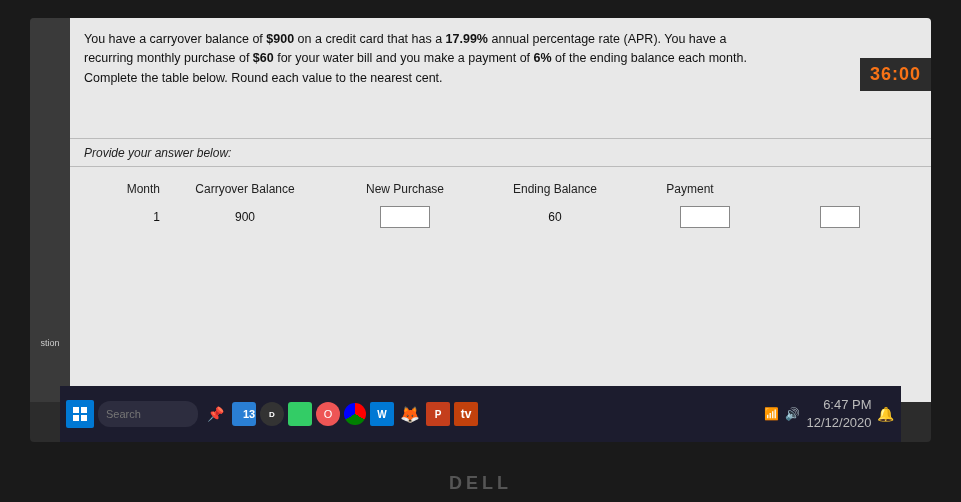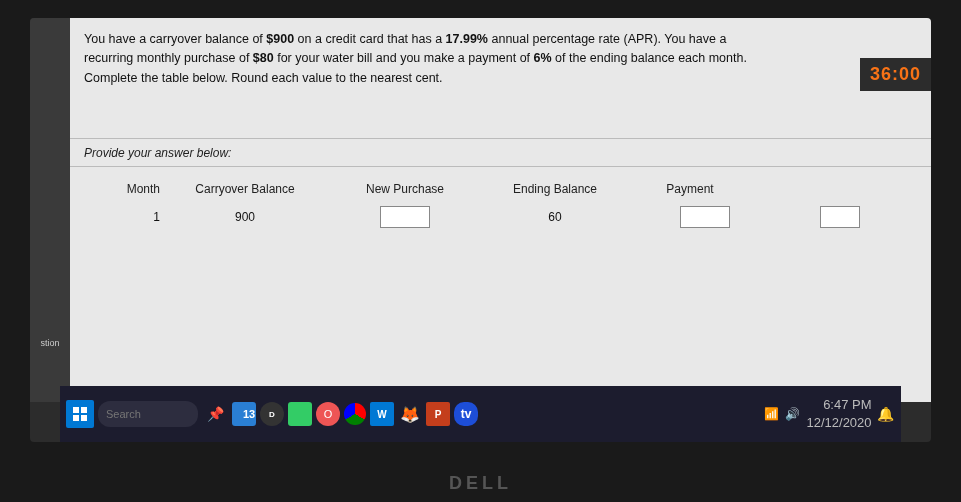--- a/index.html
+++ b/index.html
@@ -232,21 +232,21 @@
   <div class="sidebar-left">
     <div class="sidebar-label">stion</div>
   </div>
 
   <div class="content-area">
 
     <div class="timer-bar">36:00</div>
 
     <div class="problem-text">
       <span>You have a carryover balance of <span class="bold">$900</span> on a credit card that has a <span class="bold">17.99%</span> annual percentage rate (APR). You have a</span><br>
-      <span>recurring monthly purchase of <span class="bold">$80</span> for your water bill and you make a payment of <span class="bold">6%</span> of the ending balance each month.</span><br>
+      <span>recurring monthly purchase of <span class="bold">$60</span> for your water bill and you make a payment of <span class="bold">6%</span> of the ending balance each month.</span><br>
       <span>Complete the table below. Round each value to the nearest cent.</span>
     </div>
 
     <div class="divider"></div>
 
     <div class="answer-label">Provide your answer below:</div>
 
     <div class="divider2"></div>
 
     <div class="table-area">
@@ -290,21 +290,21 @@
     <div class="taskbar-icons">
       <div class="taskbar-icon" style="color:#5cb8f0;">📌</div>
       <div class="taskbar-icon" style="background:#2a7fd4; color:white; font-size:11px; font-weight:bold;padding-left:10px;">13</div>
       <div class="taskbar-icon" style="background:#333; color:#fff; font-size:8px; font-weight:bold; border-radius:50%;">D</div>
       <div class="taskbar-icon" style="background:#3c6; border-radius:3px;"></div>
       <div class="taskbar-icon" style="background:#e55; border-radius:50%; color:white; font-size:11px;">O</div>
       <div class="taskbar-icon" style="border-radius:50%; background: conic-gradient(red 0deg 120deg, green 120deg 240deg, blue 240deg 360deg); width:22px; height:22px;"></div>
       <div class="taskbar-icon" style="background:#0078d4; border-radius:2px; color:white; font-size:10px; font-weight:bold;">W</div>
       <div class="taskbar-icon" style="font-size:16px;">🦊</div>
       <div class="taskbar-icon" style="background:#c43e1c; border-radius:2px; color:white; font-size:10px; font-weight:bold;">P</div>
-      <div class="taskbar-icon" style="background:#1d4ed8; border-radius:10px; color:white; font-size:12px; font-weight:bold;">tv</div>
+      <div class="taskbar-icon" style="background:#c2410c; border-radius:2px; color:white; font-size:12px; font-weight:bold;">tv</div>
     </div>
     <div class="taskbar-right">
       <span style="font-size:12px;">📶</span>
       <span style="font-size:12px;">🔊</span>
       <div class="taskbar-time">
         <div>6:47 PM</div>
         <div>12/12/2020</div>
       </div>
       <span style="font-size:14px;">🔔</span>
     </div>

